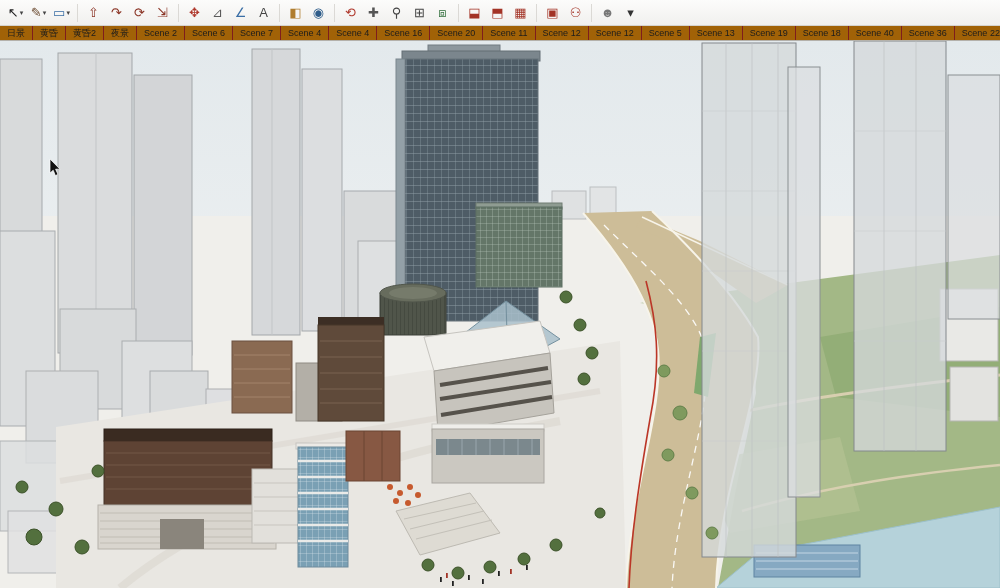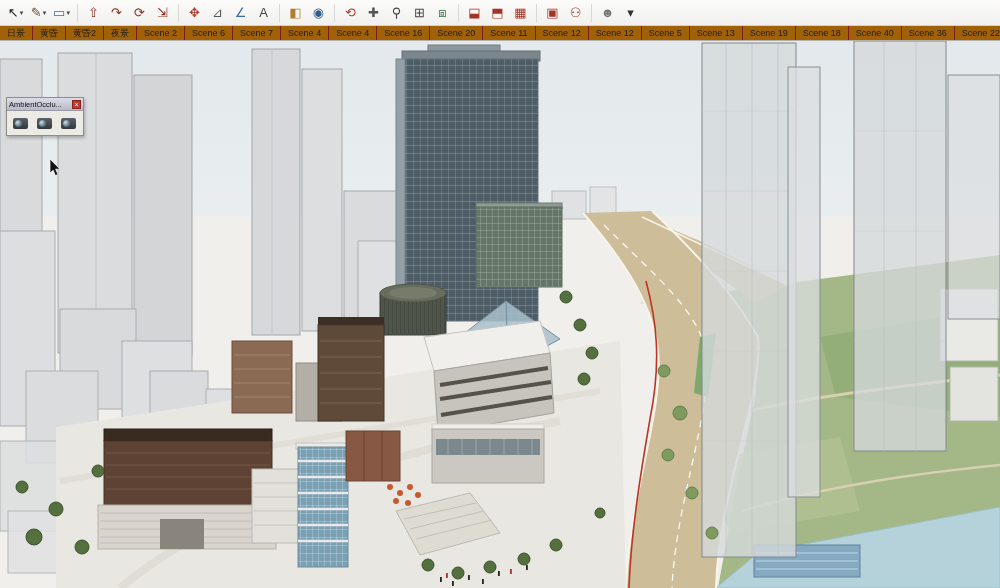--- a/index.html
+++ b/index.html
@@ -352,30 +352,13 @@
       <rect x="526" y="524" width="1.8" height="5" fill="#222"></rect>
       <rect x="452" y="540" width="1.8" height="5" fill="#222"></rect>
       <rect x="482" y="538" width="1.8" height="5" fill="#222"></rect>
       <rect x="510" y="528" width="1.8" height="5" fill="#a23326"></rect>
       <rect x="446" y="532" width="1.8" height="5" fill="#a23326"></rect>
     </g>
 
     <polygon points="50,118 50,132 53.2,129.2 55.4,134.6 58,133.4 55.6,128.2 60,128.2" fill="#111" stroke="#fff" stroke-width=".7"></polygon>
   </svg>
 
-  <div class="ao-panel">
-    <div class="ao-title">
-      <span class="ao-title-text">AmbientOcclu...</span>
-      <span class="ao-close">×</span>
-    </div>
-    <div class="ao-body">
-        <div class="ao-btn">
-          <span class="ao-icon"></span>
-        </div>
-        <div class="ao-btn">
-          <span class="ao-icon"></span>
-        </div>
-        <div class="ao-btn">
-          <span class="ao-icon"></span>
-        </div>
-      </div>
-  </div>
 </div>
 
 </body></html>

